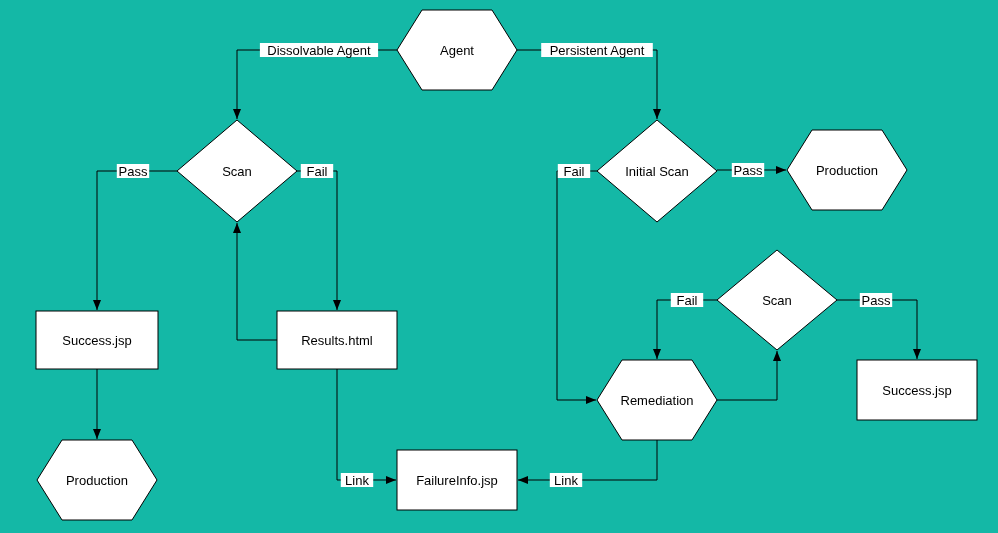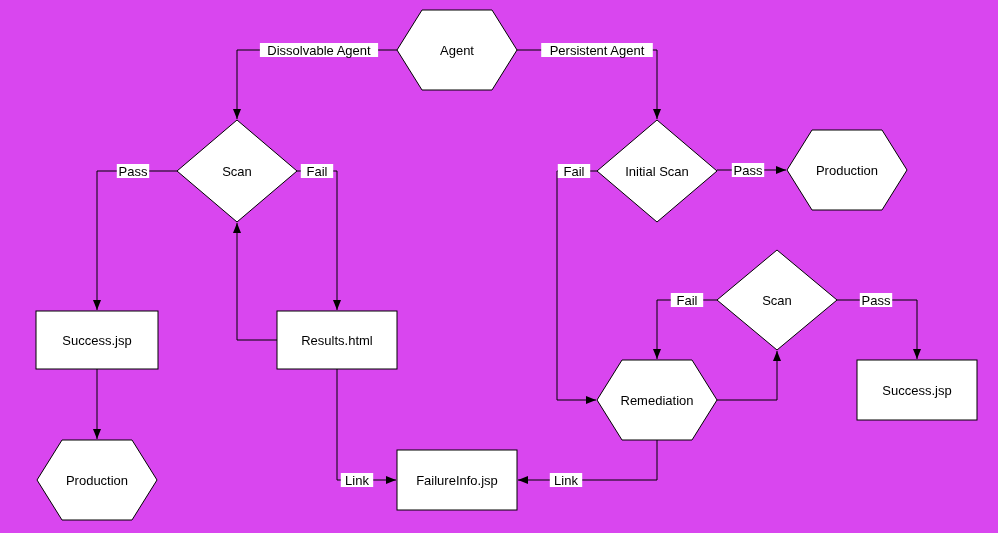--- a/index.html
+++ b/index.html
@@ -1,20 +1,20 @@
 <!DOCTYPE html>
 <html><head>
 <meta charset="utf-8">
 <style>
   html, body { margin: 0; padding: 0; background: #ffffff; }
   .canvas {
     position: relative;
     width: 998px;
     height: 533px;
-    background: #d946ef;
+    background: #14b8a6;
     overflow: hidden;
   }
   svg text {
     font-family: "Liberation Sans", sans-serif;
     font-size: 13px;
     fill: #000000;
     text-anchor: middle;
     dominant-baseline: central;
   }
   svg .shape { fill: #ffffff; stroke: #000000; stroke-width: 1; }

